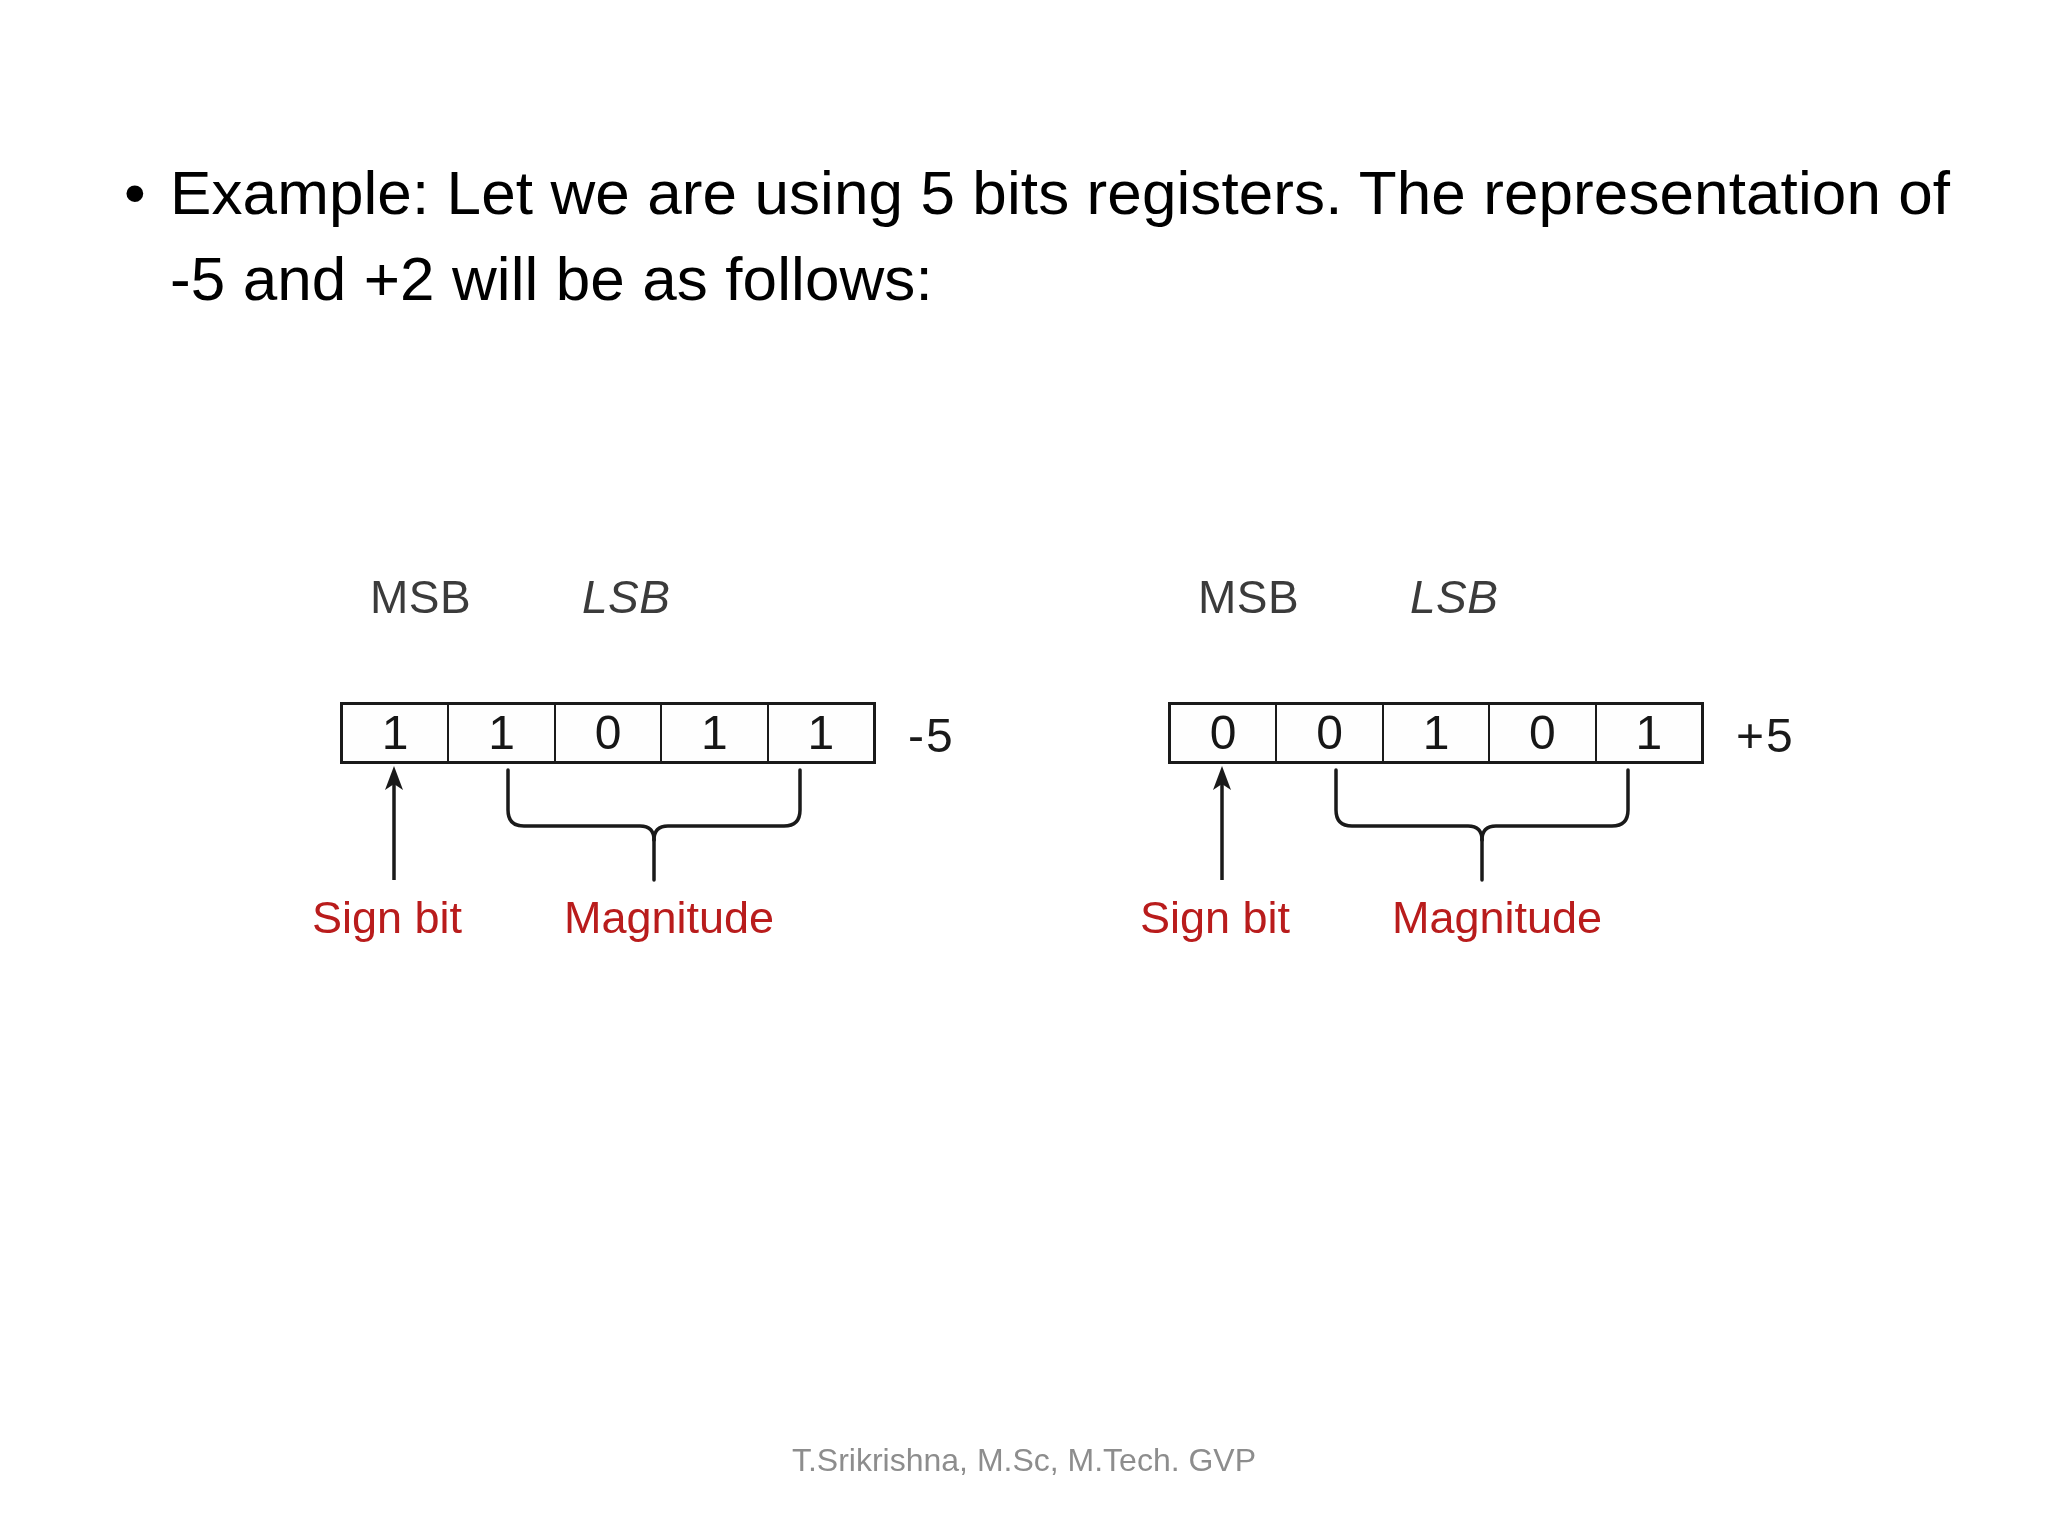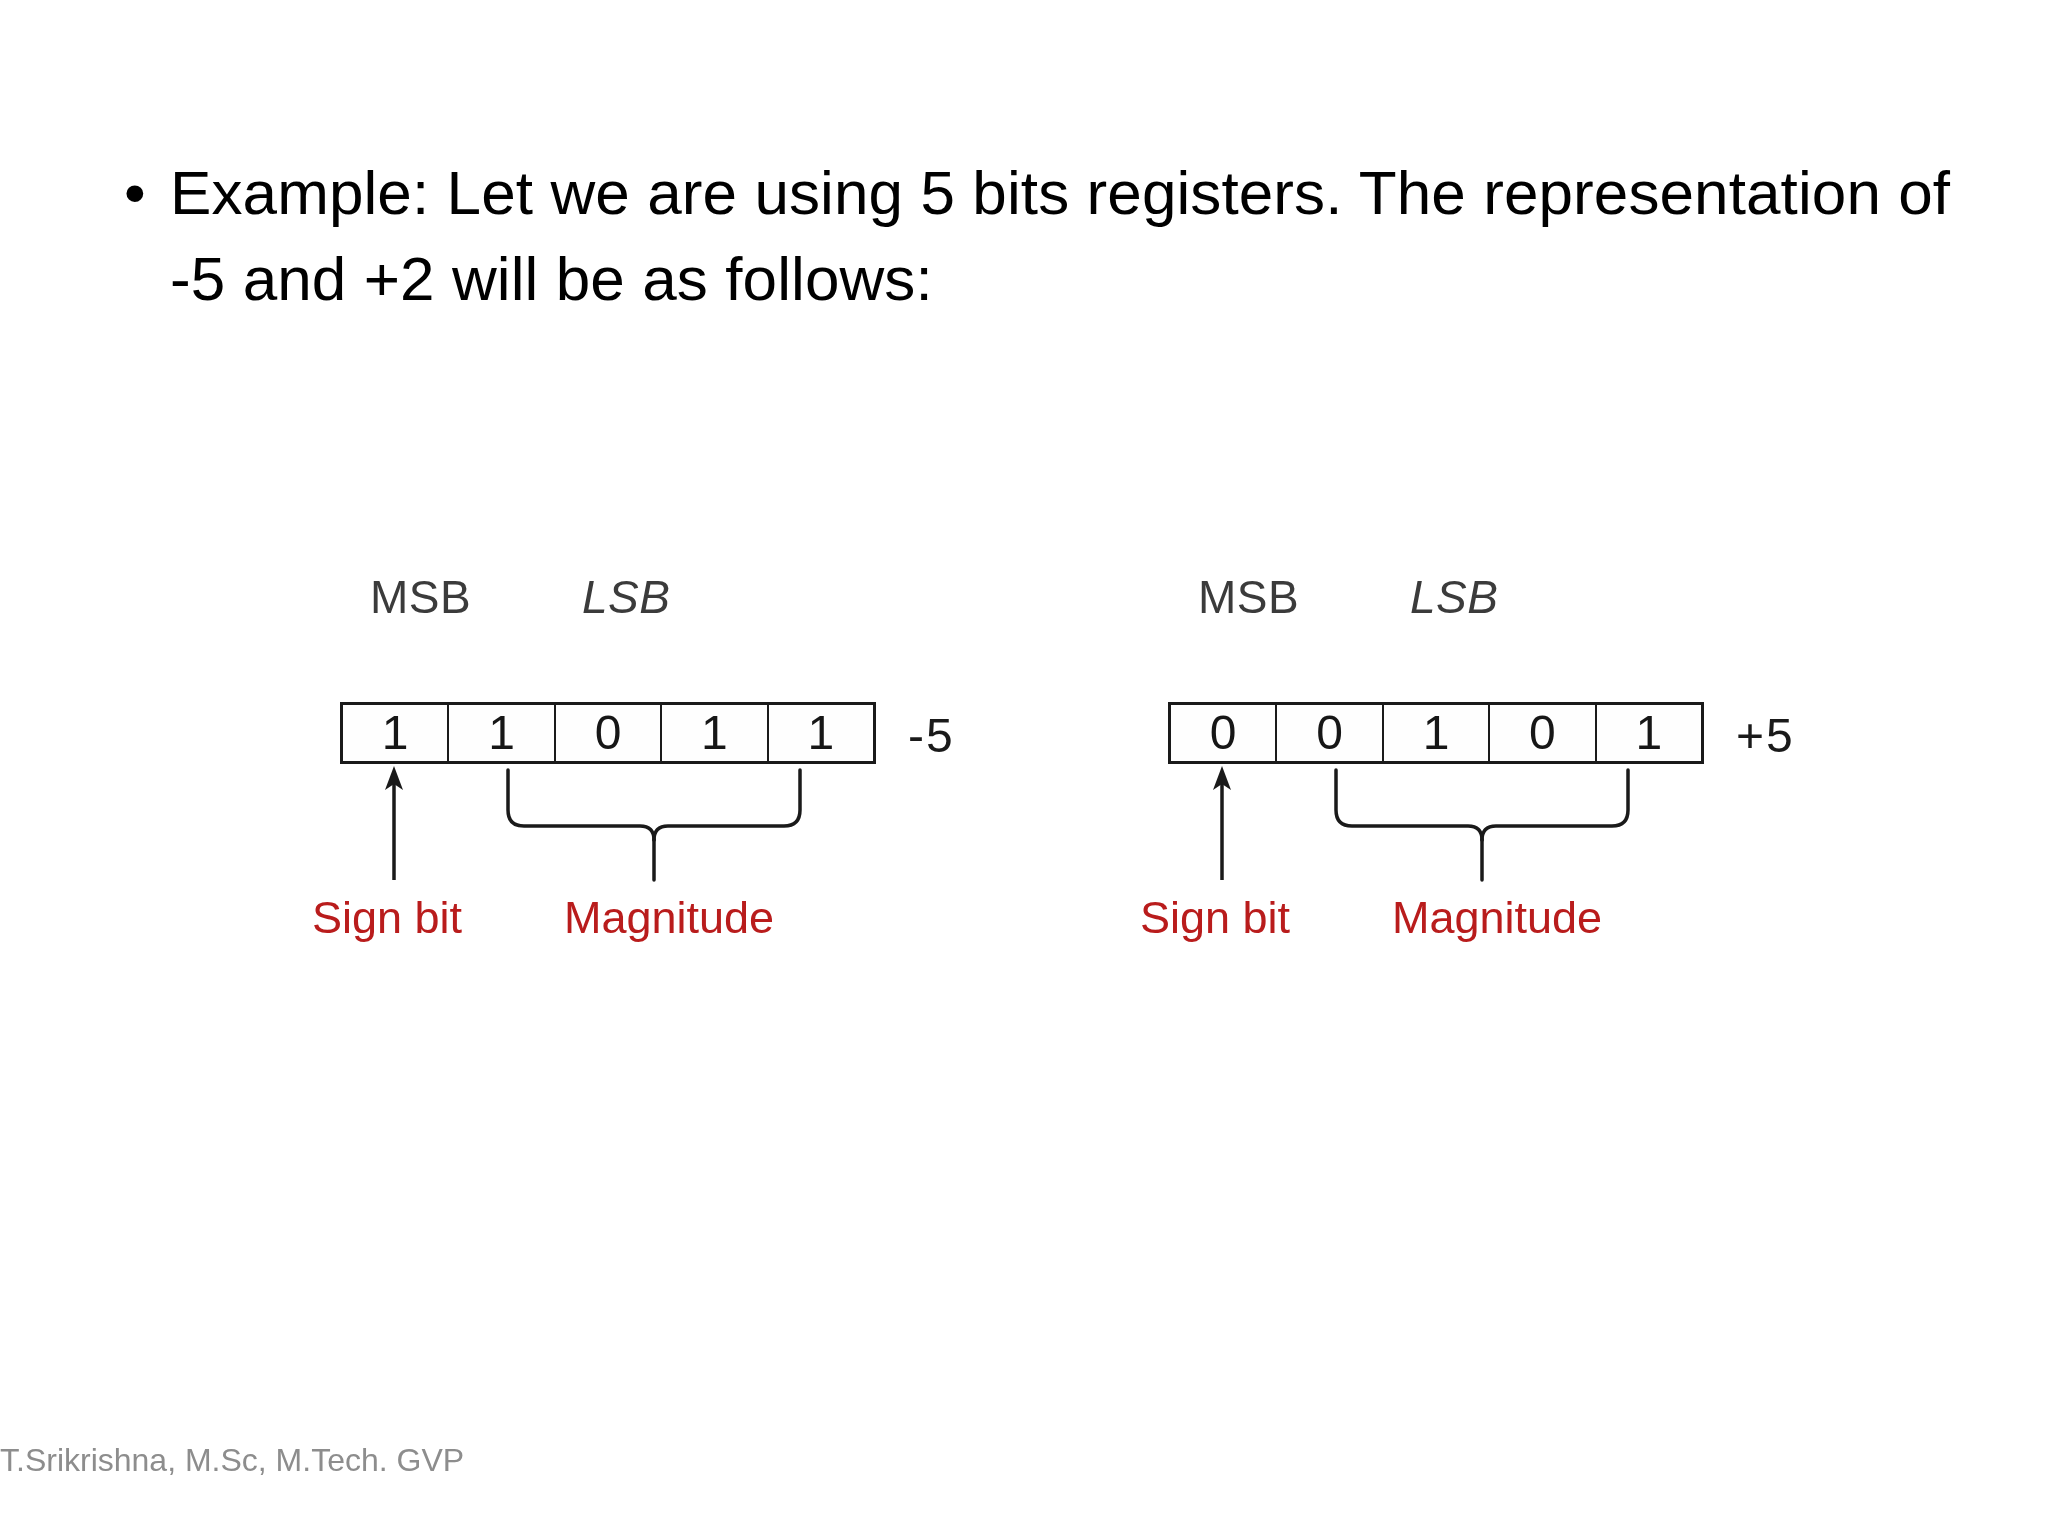--- a/index.html
+++ b/index.html
@@ -124,20 +124,21 @@
   }
   .ann-label.sign { left: 82px; }
   .ann-label.mag  { left: 334px; }
 
   
   .footer {
     position: absolute;
     left: 0;
     right: 0;
     top: 1440px;
+    text-align: center;
     font-size: 32px;
     line-height: 40px;
     color: #8d8d8d;
   }
 </style>
 </head>
 <body>
 
 <div class="bullet-block">
   <div class="bullet-row">

